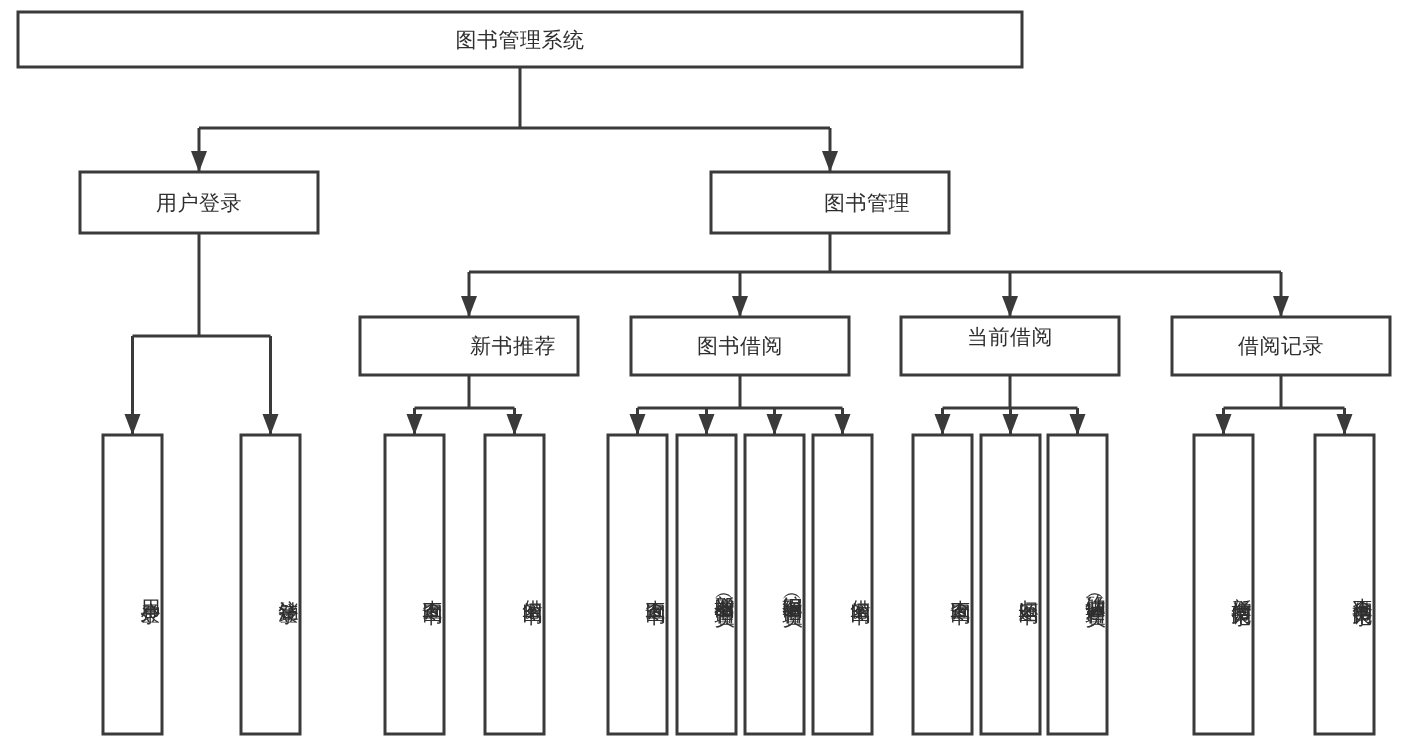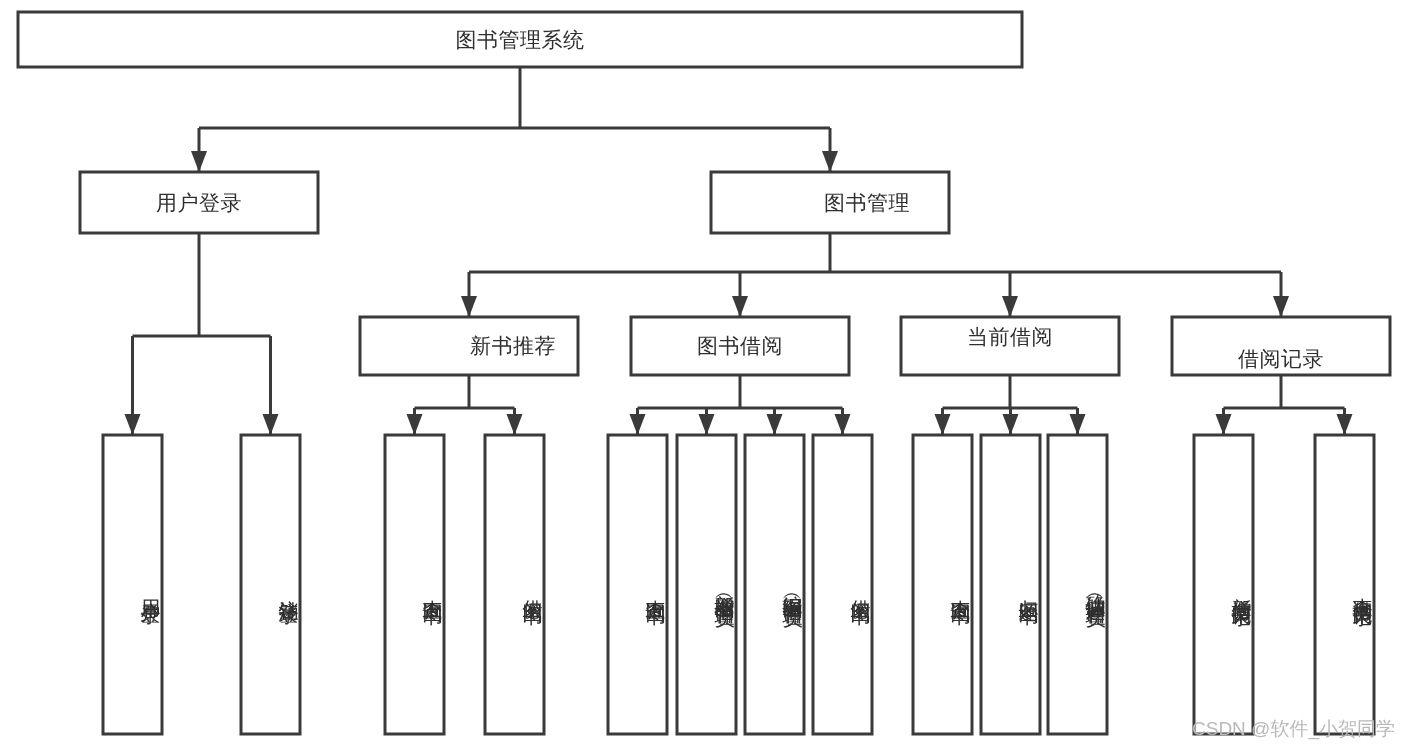--- a/index.html
+++ b/index.html
@@ -157,31 +157,30 @@
       </g>
   </svg>
 
   <div id="labels-layer">
       <div class="node-label" style="left: 18px; top: 12px; width: 1004px; height: 55px;">图书管理系统</div>
       <div class="node-label" style="left: 80px; top: 172px; width: 238px; height: 61px;">用户登录</div>
       <div class="node-label" style="left: 747px; top: 172px; width: 240px; height: 61px;">图书管理</div>
       <div class="node-label" style="left: 360px; top: 317px; width: 218px; height: 58px; padding-left: 44px;">新书推荐</div>
       <div class="node-label" style="left: 631px; top: 317px; width: 218px; height: 58px;">图书借阅</div>
       <div class="node-label" style="left: 901px; top: 317px; width: 218px; height: 40px;">当前借阅</div>
-      <div class="node-label" style="left: 1172px; top: 317px; width: 218px; height: 58px; margin-top: 13px;">借阅记录</div>
+      <div class="node-label" style="left: 1172px; top: 317px; width: 218px; height: 58px;">借阅记录</div>
       <div class="node-label vertical" style="left: 103px; top: 435px; width: 59px; height: 299px; font-size: 20px;">用户登录</div>
       <div class="node-label vertical" style="left: 241px; top: 435px; width: 59px; height: 299px; font-size: 20px;">注销登录</div>
       <div class="node-label vertical" style="left: 385px; top: 435px; width: 59px; height: 299px; font-size: 20px;">查询图书</div>
       <div class="node-label vertical" style="left: 485px; top: 435px; width: 59px; height: 299px; font-size: 20px;">借阅图书</div>
       <div class="node-label vertical" style="left: 608px; top: 435px; width: 59px; height: 299px; font-size: 20px;">查询图书</div>
       <div class="node-label vertical" style="left: 677px; top: 435px; width: 59px; height: 299px; font-size: 20px;">新增图书（管理员）</div>
       <div class="node-label vertical" style="left: 745px; top: 435px; width: 59px; height: 299px; font-size: 20px;">编辑图书（管理员）</div>
       <div class="node-label vertical" style="left: 813px; top: 435px; width: 59px; height: 299px; font-size: 20px;">借阅图书</div>
       <div class="node-label vertical" style="left: 913px; top: 435px; width: 59px; height: 299px; font-size: 20px;">查询图书</div>
       <div class="node-label vertical" style="left: 981px; top: 435px; width: 59px; height: 299px; font-size: 20px;">归还图书</div>
       <div class="node-label vertical" style="left: 1048px; top: 435px; width: 59px; height: 299px; font-size: 20px;">确认归还（管理员）</div>
       <div class="node-label vertical" style="left: 1194px; top: 435px; width: 59px; height: 299px; font-size: 20px;">新增借阅记录</div>
       <div class="node-label vertical" style="left: 1315px; top: 435px; width: 59px; height: 299px; font-size: 20px;">查询借阅记录</div>
     </div>
 
-  <div class="watermark" style="left: 1192px; top: 716px; color: rgb(185, 185, 185);">CSDN @软件_小贺同学</div>
 
 </div>
 
 </body></html>

